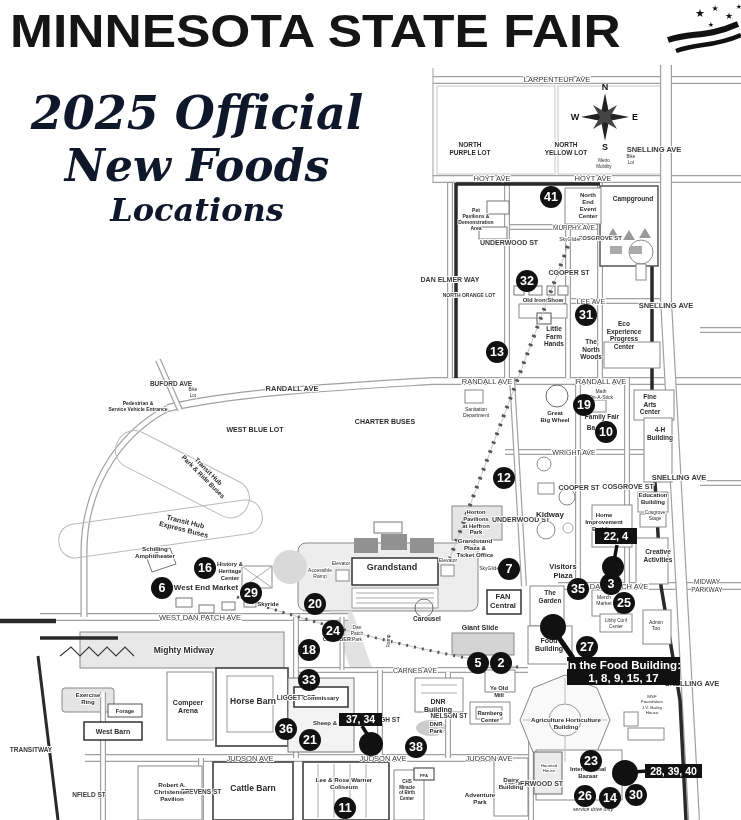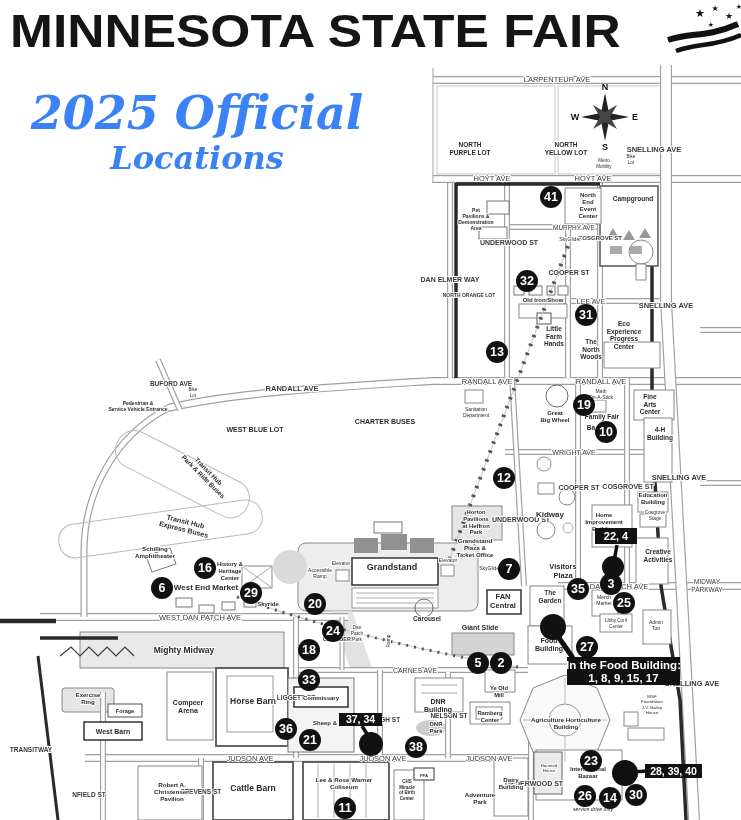--- a/index.html
+++ b/index.html
@@ -3,21 +3,21 @@
 <meta charset="utf-8">
 <style>
   html,body{margin:0;padding:0;background:#fff;}
   #stage{position:relative;width:741px;height:820px;background:#fff;overflow:hidden;
          font-family:"Liberation Sans",sans-serif;}
   #map-svg{position:absolute;left:0;top:0;width:741px;height:820px;
            font-family:"Liberation Sans",sans-serif;}
   .logo{position:absolute;left:10px;top:4px;white-space:nowrap;color:#151515;
         font-family:"Liberation Sans",sans-serif;font-weight:900;font-size:46px;
         letter-spacing:0px;transform:scaleX(1.12);transform-origin:left center;}
-  .title{position:absolute;left:22px;top:86px;width:350px;text-align:center;color:#3b82f6;
+  .title{position:absolute;left:22px;top:86px;width:350px;text-align:center;color:#0f172a;
          font-family:"DejaVu Serif",serif;font-style:italic;font-weight:bold;line-height:1.18;}
   .title .t1{font-size:46px;}
   .title .t2{font-size:44px;}
   .title .t3{font-size:32px;}
 </style>
 </head>
 <body>
 
 <div id="stage">
   <svg id="map-svg" viewBox="0 0 741 820">
@@ -384,15 +384,16 @@
       <text x="575" y="120" text-anchor="middle" font-size="9" font-weight="700" fill="#111">W</text>
       <text x="700" y="17" text-anchor="middle" font-size="11" fill="#111">★</text>
       <text x="715" y="11" text-anchor="middle" font-size="8" fill="#111">★</text>
       <text x="729" y="19" text-anchor="middle" font-size="9" fill="#111">★</text>
       <text x="739" y="9" text-anchor="middle" font-size="7" fill="#111">★</text>
       <text x="711" y="27" text-anchor="middle" font-size="7" fill="#111">★</text>
     </svg>
   <div class="logo">MINNESOTA STATE FAIR</div>
   <div class="title">
     <div class="t1">2025 Official</div>
+    <div class="t2">New Foods</div>
     <div class="t3">Locations</div>
   </div>
 </div>
 
 </body></html>

